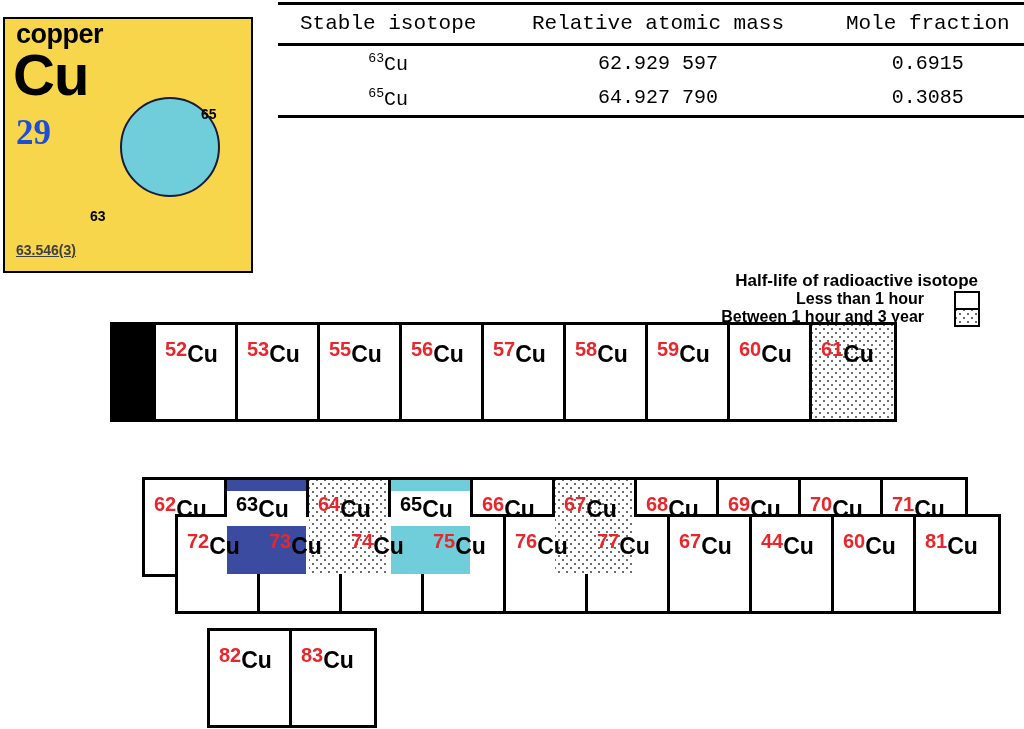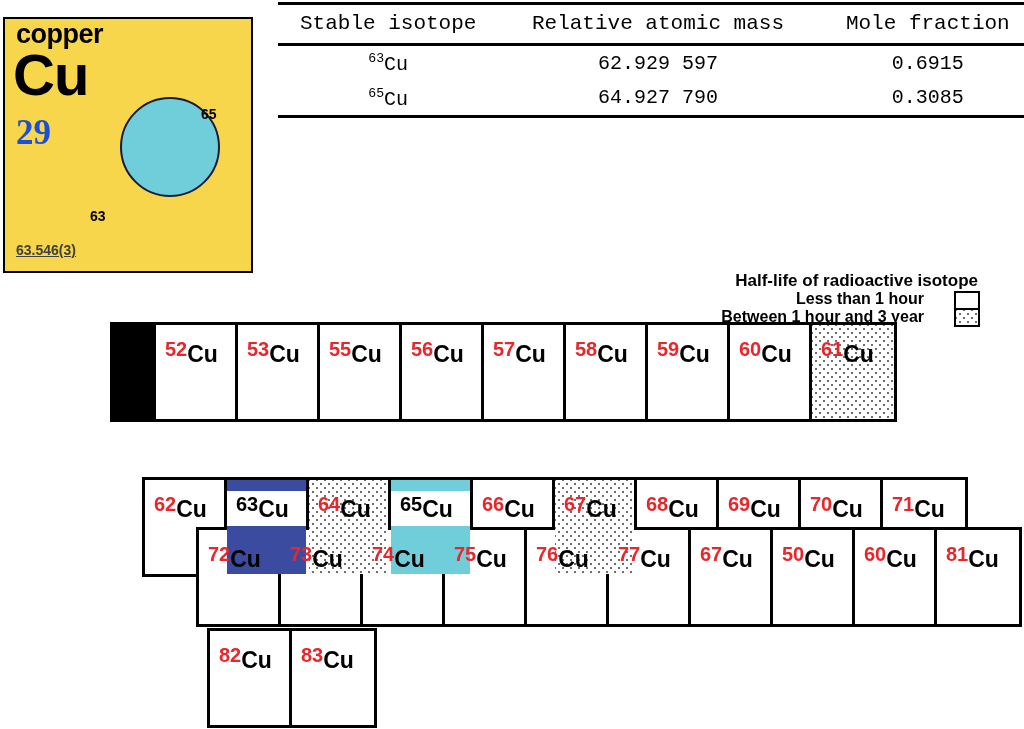--- a/index.html
+++ b/index.html
@@ -220,21 +220,21 @@
     z-index: 2;
   }
   .iso-fill {
     position: absolute;
     inset: 0;
     z-index: 1;
   }
   
   #iso-row-1 { left: 110px; top: 322px; padding-left: 43px; }
   #iso-row-2 { left: 142px; top: 437px; margin-top: 40px; }
-  #iso-row-3 { left: 175px; top: 527px; margin-left: 21px; }
+  #iso-row-3 { left: 175px; top: 514px; }
   #iso-row-4 { left: 207px; top: 628px; }
 </style>
 </head>
 <body>
 
 <div id="element-card">
   <div id="el-name">copper</div>
   <div id="el-symbol">Cu</div>
   <div id="el-number">29</div>
   <div id="el-mass">63.546(3)</div>
@@ -366,21 +366,21 @@
     <div class="iso-box">
       <div class="iso-label"><span class="iso-mass">76</span><span class="iso-sym">Cu</span></div>
     </div>
     <div class="iso-box">
       <div class="iso-label"><span class="iso-mass">77</span><span class="iso-sym">Cu</span></div>
     </div>
     <div class="iso-box">
       <div class="iso-label"><span class="iso-mass">67</span><span class="iso-sym">Cu</span></div>
     </div>
     <div class="iso-box">
-      <div class="iso-label"><span class="iso-mass">50</span><span class="iso-sym">Cu</span></div>
+      <div class="iso-label"><span class="iso-mass">44</span><span class="iso-sym">Cu</span></div>
     </div>
     <div class="iso-box">
       <div class="iso-label"><span class="iso-mass">60</span><span class="iso-sym">Cu</span></div>
     </div>
     <div class="iso-box">
       <div class="iso-label"><span class="iso-mass">81</span><span class="iso-sym">Cu</span></div>
     </div>
   </div>
 <div class="iso-row" id="iso-row-4">
     <div class="iso-box">

